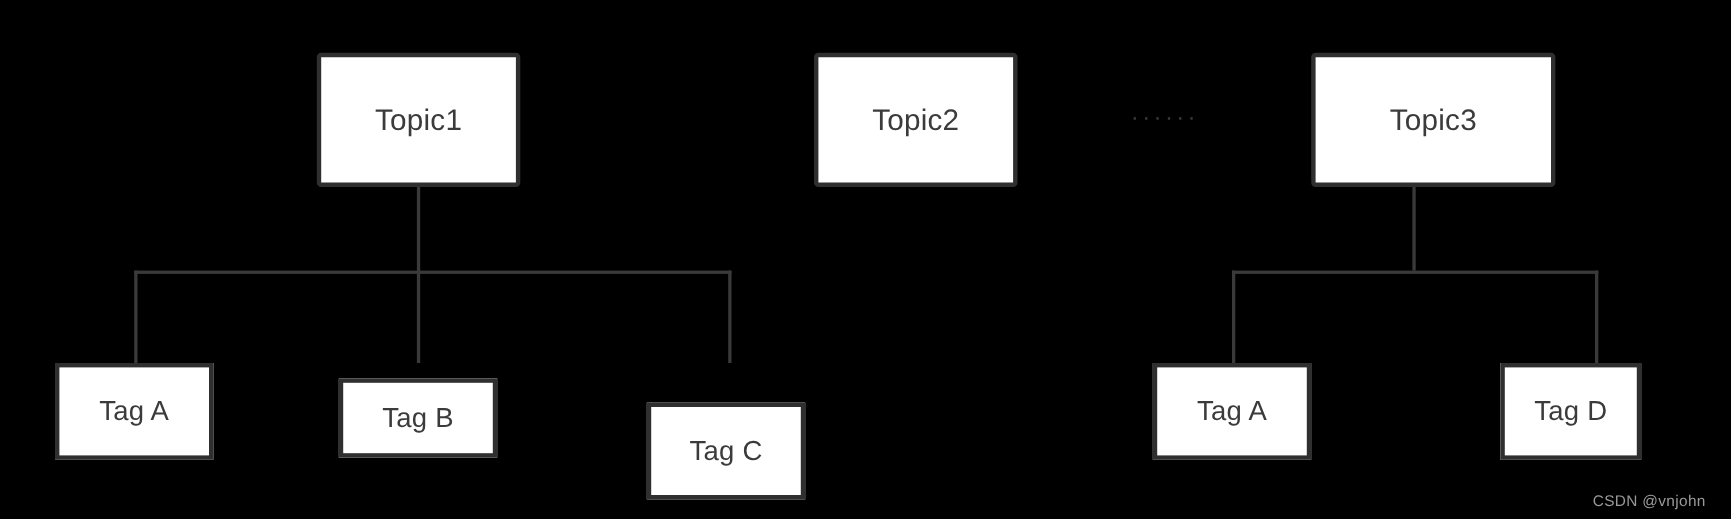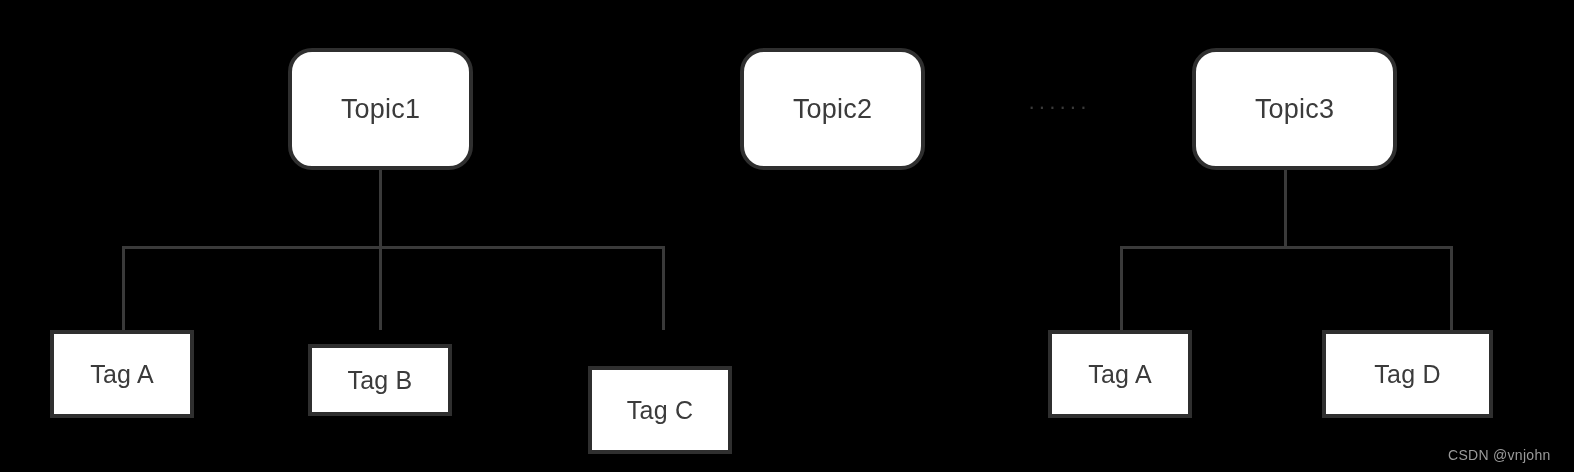--- a/index.html
+++ b/index.html
@@ -24,21 +24,21 @@
     background: #ffffff;
     border: 4px solid #2f2f2f;
     box-sizing: border-box;
     display: flex;
     align-items: center;
     justify-content: center;
     color: #3b3b3b;
     letter-spacing: 0.2px;
   }
   .node.topic {
-    border-radius: 24px;
+    border-radius: 4px;
     font-size: 27px;
   }
   .node.tag {
     border-radius: 0;
     font-size: 25px;
   }
   .node-label {
     display: block;
     line-height: 1;
     white-space: nowrap;
@@ -88,21 +88,21 @@
   <div class="edge v" style="left:1450px; top:246px; height:84px;"></div>
 
   <div class="node topic" style="left:288px; top:48px; width:185px; height:122px;">
     <span class="node-label">Topic1</span>
   </div>
 
   <div class="node topic" style="left:740px; top:48px; width:185px; height:122px;">
     <span class="node-label">Topic2</span>
   </div>
 
-  <div class="node topic" style="left:1192px; top:48px; width:205px; height:122px;">
+  <div class="node topic" style="left:1192px; top:48px; width:222px; height:122px;">
     <span class="node-label">Topic3</span>
   </div>
 
   <div class="ellipsis" style="left:1028px; top:96px;">······</div>
 
   <div class="node tag" style="left:50px; top:330px; width:144px; height:88px;">
     <span class="node-label">Tag A</span>
   </div>
 
   <div class="node tag" style="left:308px; top:344px; width:144px; height:72px;">
@@ -110,19 +110,19 @@
   </div>
 
   <div class="node tag" style="left:588px; top:330px; width:144px; height:88px;margin-top:36px;">
     <span class="node-label">Tag C</span>
   </div>
 
   <div class="node tag" style="left:1048px; top:330px; width:144px; height:88px;">
     <span class="node-label">Tag A</span>
   </div>
 
-  <div class="node tag" style="left:1322px; top:330px; width:171px; height:88px;">
+  <div class="node tag" style="left:1364px; top:330px; width:128px; height:88px;">
     <span class="node-label">Tag D</span>
   </div>
 
   <div class="watermark" style="left:1448px; top:447px;text-align:center;">CSDN @vnjohn</div>
 
 </div>
 
 </body></html>

